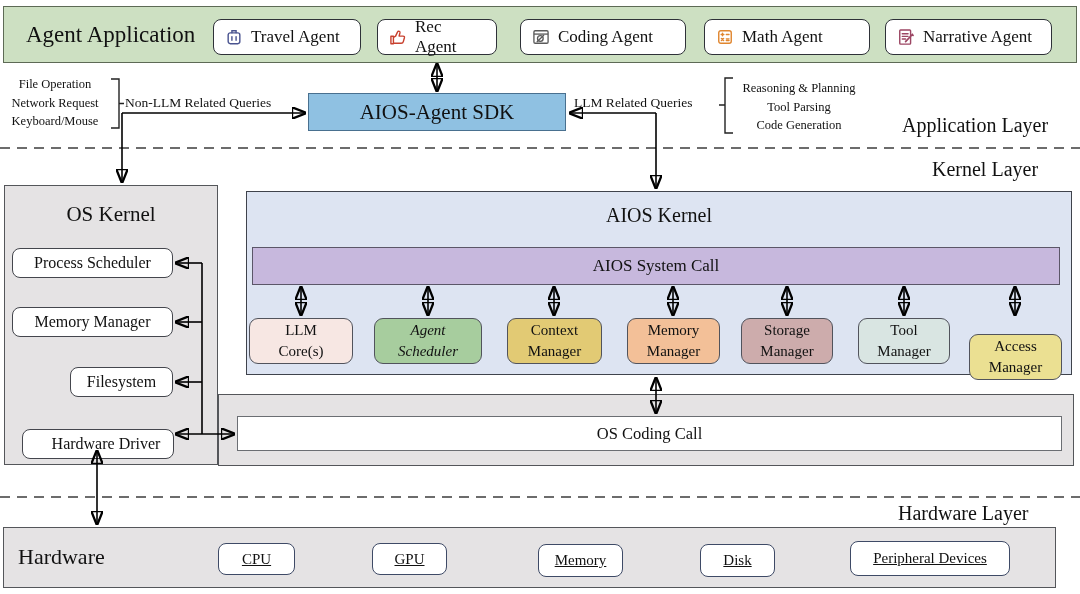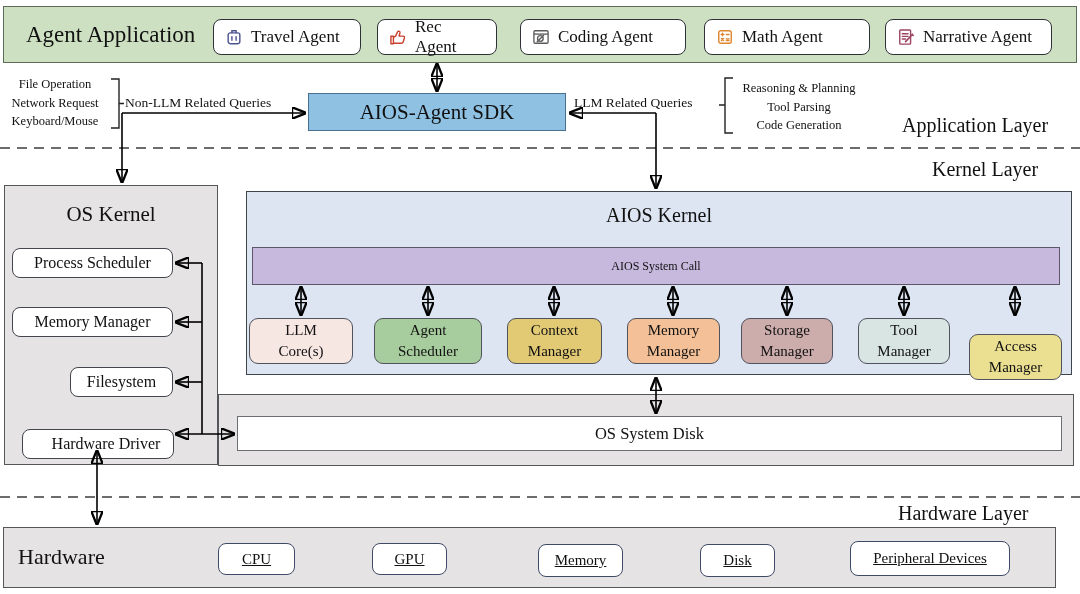--- a/index.html
+++ b/index.html
@@ -24,21 +24,21 @@
   
   .sdk-box{border:1.5px solid #49708f;font-size:21px;}
   
   .gray-panel{background:#e5e3e4;border:1.6px solid #54565a;}
   .panel-title{font-size:21px;}
   .os-module{
     background:#fff;border:1.4px solid #44464d;border-radius:8px;
     font-size:16px;
   }
   .aios-panel{background:#dde4f2;border:1.6px solid #3f434c;}
-  .syscall-bar{background:#c7b8dd;border:1.4px solid #5b5668;font-size:12px;}
+  .syscall-bar{background:#c7b8dd;border:1.4px solid #5b5668;font-size:17px;}
   .manager-box{
     border:1.4px solid #51535c;border-radius:9px;font-size:15px;
     line-height:21px;white-space:pre-line;
   }
   .os-syscall{background:#fff;border:1.5px solid #6b6e73;font-size:16.5px;}
   
   .hw-item{
     background:#fff;border:1.5px solid #3e4a66;border-radius:8px;font-size:15px;text-decoration:underline;
   }
   svg.overlay{position:absolute;left:0;top:0;pointer-events:none;}
@@ -137,35 +137,35 @@
   <div class="abs center os-module" style="left:12px;top:307px;width:161px;height:30px;">Memory Manager</div>
   <div class="abs center os-module" style="left:70px;top:367px;width:103px;height:30px;">Filesystem</div>
   <div class="abs center os-module" style="left:22px;top:429px;width:152px;height:30px;padding-left:16px;">Hardware Driver</div>
 
   <div class="abs aios-panel" style="left: 246px; top: 191px; width: 826px; height: 184px; background-color: rgb(221, 228, 242);"></div>
   <div class="abs center" style="left:246px;top:202px;width:826px;height:26px;font-size:20px;">AIOS Kernel</div>
   <div class="abs center syscall-bar" style="left: 252px; top: 247px; width: 808px; height: 38px; background-color: rgb(199, 184, 221);">AIOS System Call</div>
 
   <div class="abs center manager-box" style="left: 249px; top: 318px; width: 104px; height: 46px; background-color: rgb(247, 231, 227);">LLM
 Core(s)</div>
-  <div class="abs center manager-box" style="left: 374px; top: 318px; width: 108px; height: 46px; background-color: rgb(167, 205, 158);">Agent
+  <div class="abs center manager-box" style="left: 374px; top: 318px; width: 108px; height: 46px; background-color: rgb(167, 205, 158); font-style: italic;">Agent
 Scheduler</div>
   <div class="abs center manager-box" style="left: 507px; top: 318px; width: 95px; height: 46px; background-color: rgb(226, 202, 116);">Context
 Manager</div>
   <div class="abs center manager-box" style="left: 627px; top: 318px; width: 93px; height: 46px; background-color: rgb(243, 192, 152);">Memory
 Manager</div>
   <div class="abs center manager-box" style="left: 741px; top: 318px; width: 92px; height: 46px; background-color: rgb(205, 172, 172);">Storage
 Manager</div>
   <div class="abs center manager-box" style="left: 858px; top: 318px; width: 92px; height: 46px; background-color: rgb(217, 229, 226);">Tool
 Manager</div>
   <div class="abs center manager-box" style="left: 969px; top: 318px; width: 93px; height: 46px; background-color: rgb(235, 224, 146); margin-top: 16px;">Access
 Manager</div>
 
   <div class="abs gray-panel" style="left:218px;top:394px;width:856px;height:72px;"></div>
-  <div class="abs center os-syscall" style="left:237px;top:416px;width:825px;height:35px;">OS System Disk</div>
+  <div class="abs center os-syscall" style="left:237px;top:416px;width:825px;height:35px;">OS Coding Call</div>
 
   <div class="abs gray-panel" style="left:3px;top:527px;width:1053px;height:61px;"></div>
   <div class="abs" style="left:18px;top:544px;font-size:22px;">Hardware</div>
   <div class="abs center hw-item" style="left:218px;top:543px;width:77px;height:32px;">CPU</div>
   <div class="abs center hw-item" style="left:372px;top:543px;width:75px;height:32px;">GPU</div>
   <div class="abs center hw-item" style="left:538px;top:544px;width:85px;height:33px;">Memory</div>
   <div class="abs center hw-item" style="left:700px;top:544px;width:75px;height:33px;">Disk</div>
   <div class="abs center hw-item" style="left:850px;top:541px;width:160px;height:35px;">Peripheral Devices</div>
 
   <svg class="overlay" width="1080" height="594">

